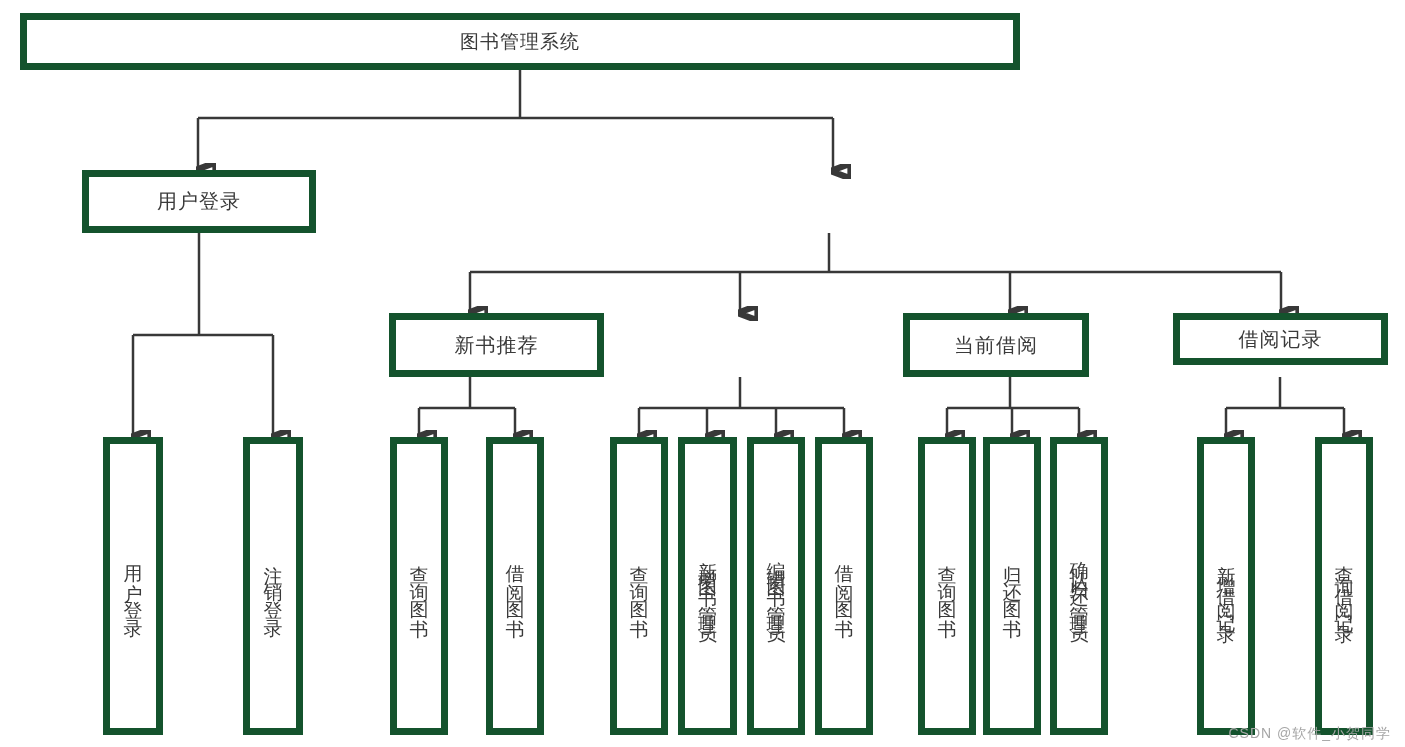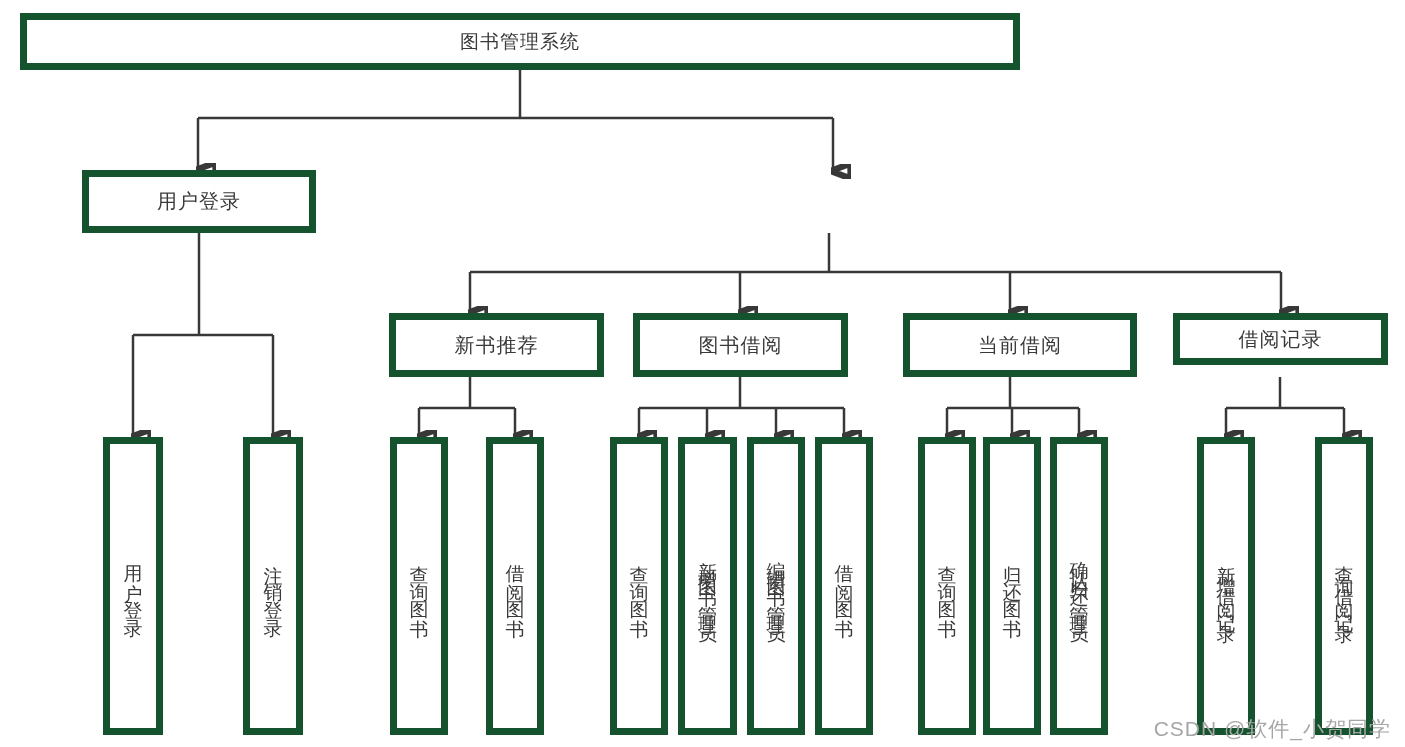--- a/index.html
+++ b/index.html
@@ -58,21 +58,21 @@
   .ls-md .v-label { letter-spacing: 12px; }
   .ls-sm .v-label { letter-spacing: 9px; }
 
   
   .box-user-login  { left: 82px;  top: 170px; width: 234px; height: 63px; }
   .box-book-mgmt   { left: 711px; top: 171px; width: 235px; height: 62px; }
 
   
   .box-new-book    { left: 363px;  top: 313px; width: 215px; height: 64px; margin-left: 26px; }
   .box-book-borrow { left: 633px;  top: 313px; width: 215px; height: 64px; }
-  .box-cur-borrow  { left: 903px;  top: 313px; width: 234px; height: 64px; }
+  .box-cur-borrow  { left: 903px;  top: 313px; width: 186px; height: 64px; }
   .box-rec-borrow  { left: 1173px; top: 313px; width: 215px; height: 52px; }
 
   
   .leaf-u1 { left: 103px;  width: 60px; }
   .leaf-u2 { left: 243px;  width: 60px; }
   .leaf-n1 { left: 390px;  width: 58px; }
   .leaf-n2 { left: 486px;  width: 58px; }
   .leaf-b1 { left: 610px;  width: 58px; }
   .leaf-b2 { left: 678px;  width: 59px; }
   .leaf-b3 { left: 747px;  width: 58px; }
@@ -80,21 +80,21 @@
   .leaf-c1 { left: 918px;  width: 58px; }
   .leaf-c2 { left: 983px;  width: 58px; }
   .leaf-c3 { left: 1050px; width: 58px; }
   .leaf-r1 { left: 1197px; width: 58px; }
   .leaf-r2 { left: 1315px; width: 58px; }
 
   .watermark {
     position: absolute;
     right: 14px;
     bottom: 4px;
-    font-size: 21px;
+    font-size: 14px;
     color: #a6a6a6;
     letter-spacing: 1px;
     z-index: 5;
   }
 </style>
 </head>
 <body>
 
 <div class="canvas">
 
@@ -150,23 +150,20 @@
     <span>图书管理系统</span>
   </div>
 
   <div class="box h-box box-user-login">
     <span>用户登录</span>
   </div>
 
   <div class="box h-box box-new-book">
     <span>新书推荐</span>
   </div>
-  <div class="box h-box box-book-borrow">
-    <span>图书借阅</span>
-  </div>
   <div class="box h-box box-cur-borrow">
     <span>当前借阅</span>
   </div>
   <div class="box h-box box-rec-borrow">
     <span>借阅记录</span>
   </div>
 
   <div class="box v-box ls-lg leaf-u1">
     <span class="v-label">用户登录</span>
   </div>

